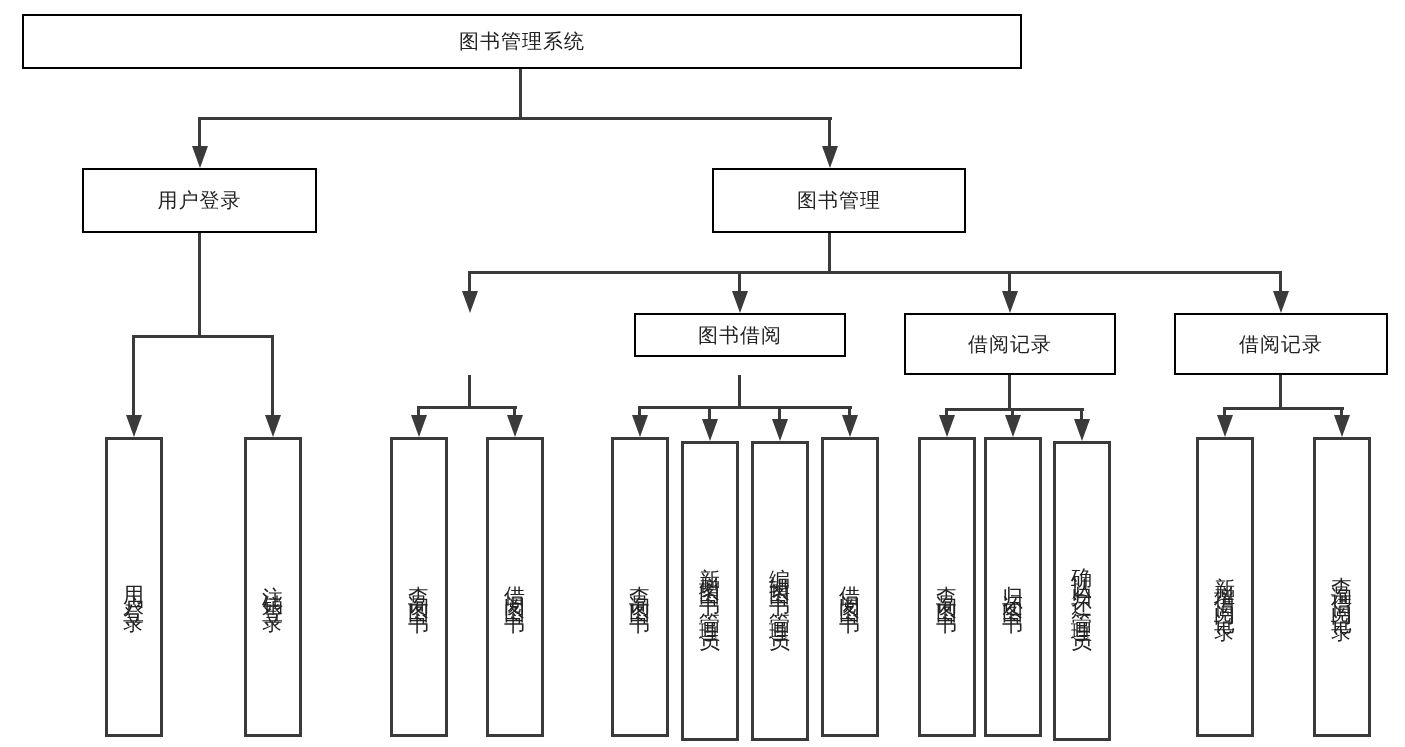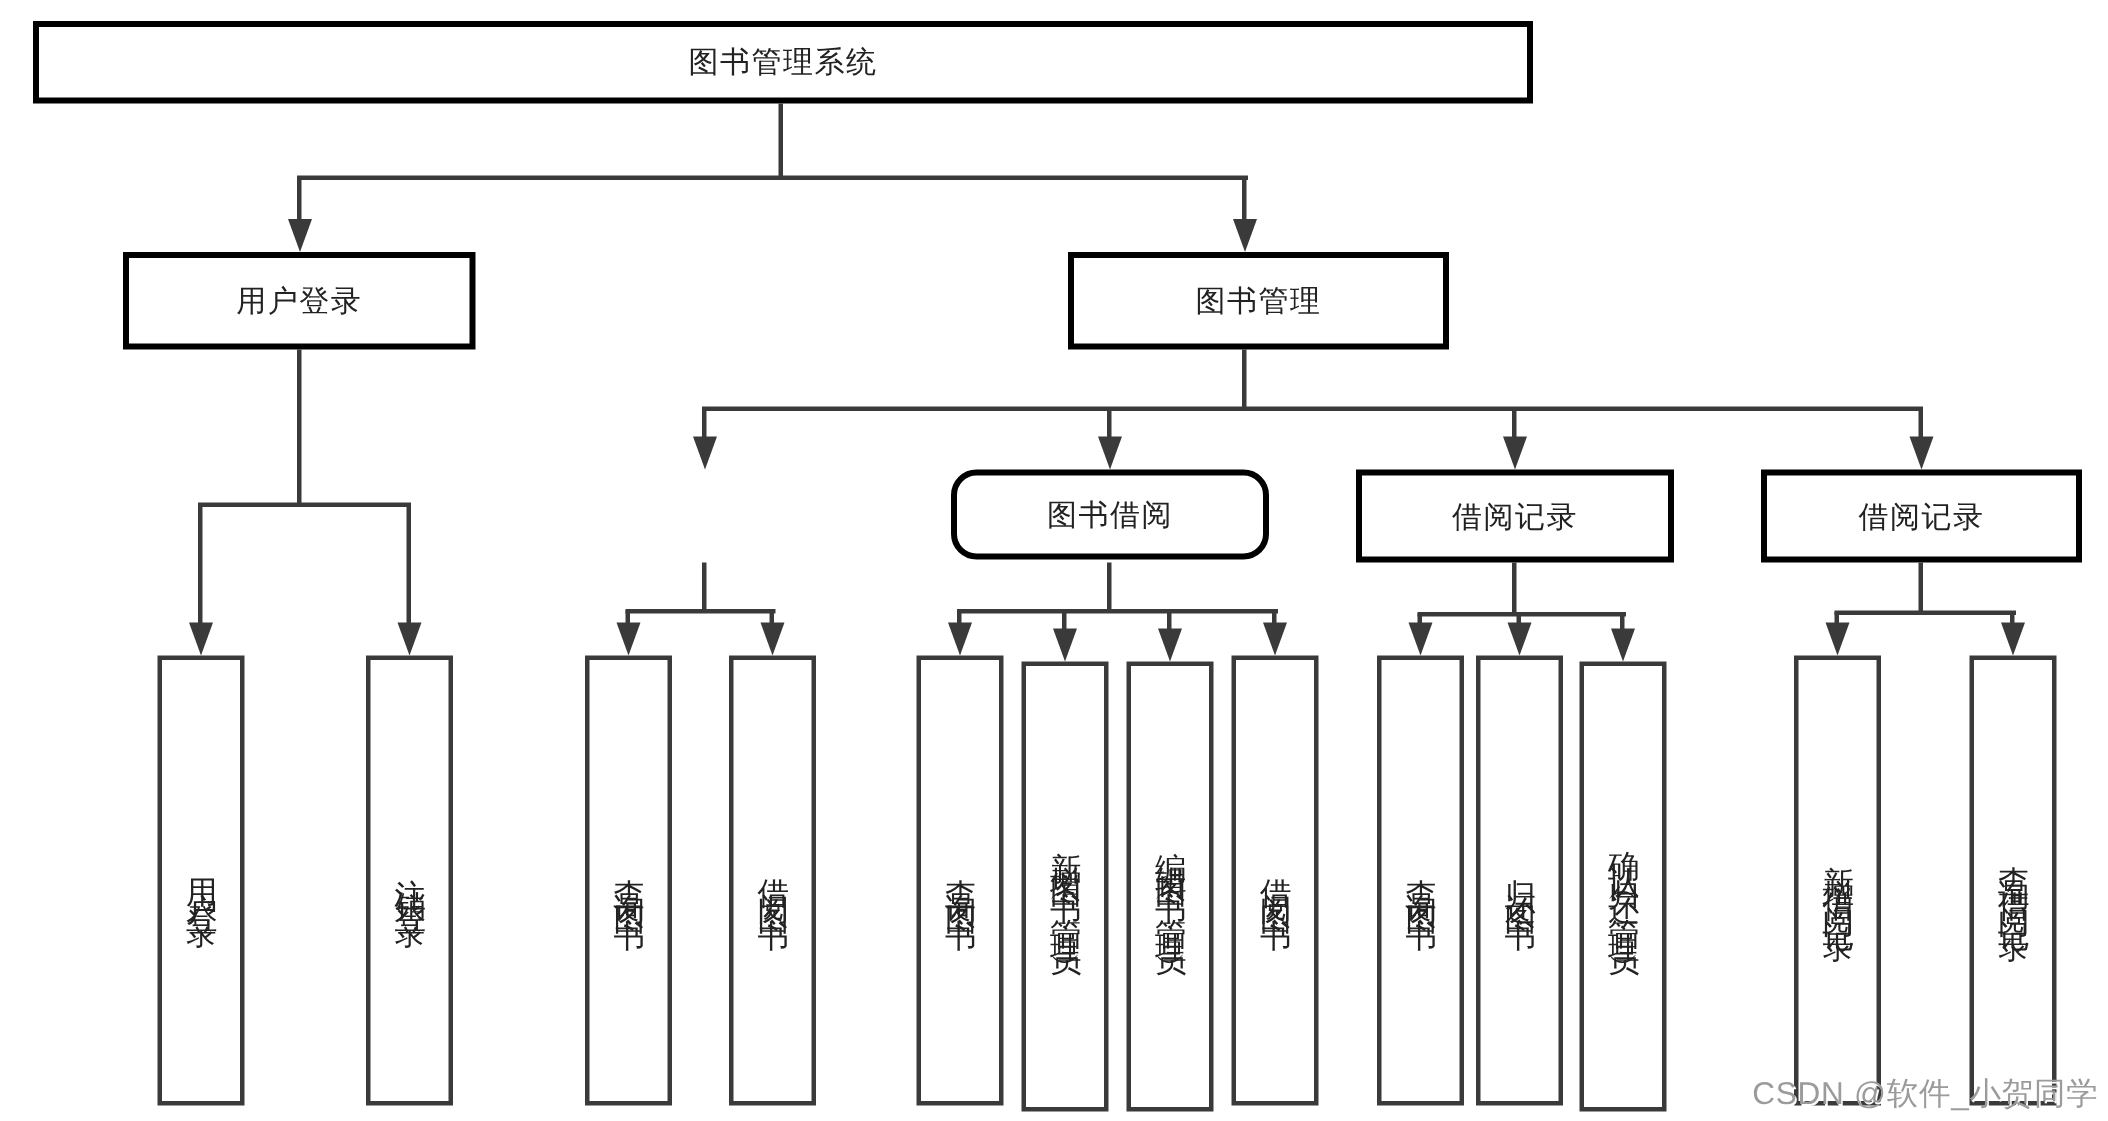--- a/index.html
+++ b/index.html
@@ -6,21 +6,21 @@
   #canvas{
     position:relative;
     width:1405px;height:747px;
     background:#ffffff;
     font-family:"Liberation Sans","DejaVu Sans",sans-serif;
     overflow:hidden;
   }
   .box{
     position:absolute;
     box-sizing:border-box;
-    border:4px solid #000000;
+    border:2px solid #000000;
     background:#ffffff;
     display:flex;align-items:center;justify-content:center;
     color:#222222;
     font-size:20px;
     letter-spacing:1px;
     white-space:nowrap;
   }
   .vbox{
     position:absolute;
     box-sizing:border-box;
@@ -58,21 +58,21 @@
 
 <div id="canvas">
 
   <div class="box" style="left:22px;top:14px;width:1000px;height:55px;">图书管理系统</div>
 
   <div class="box" style="left:82px;top:168px;width:235px;height:65px;">用户登录</div>
 
   <div class="box" style="left:712px;top:168px;width:254px;height:65px;">图书管理</div>
 
 
-  <div class="box" style="left:634px;top:313px;width:212px;height:60px;border-radius:17px;">图书借阅</div>
+  <div class="box" style="left:634px;top:313px;width:212px;height:44px;">图书借阅</div>
 
   <div class="box" style="left:904px;top:313px;width:212px;height:62px;">借阅记录</div>
 
   <div class="box" style="left:1174px;top:313px;width:214px;height:62px;">借阅记录</div>
 
   <div class="vbox" style="left:105px;top:437px;width:58px;height:300px;">用户登录</div>
   <div class="vbox" style="left:244px;top:437px;width:58px;height:300px;">注销登录</div>
 
   <div class="vbox" style="left:390px;top:437px;width:58px;height:300px;">查询图书</div>
   <div class="vbox" style="left:486px;top:437px;width:58px;height:300px;">借阅图书</div>
@@ -141,15 +141,14 @@
   <div class="vline" style="left:1080px;top:409px;height:12px;"></div>
   <div class="arrow" style="left:1074px;top:419px;"></div>
 
   <div class="vline" style="left:1279px;top:375px;height:33px;"></div>
   <div class="hline" style="left:1223px;top:407px;width:121px;"></div>
   <div class="vline" style="left:1223px;top:408px;height:9px;"></div>
   <div class="arrow" style="left:1217px;top:415px;"></div>
   <div class="vline" style="left:1340px;top:408px;height:9px;"></div>
   <div class="arrow" style="left:1334px;top:415px;"></div>
 
-  <div class="watermark">CSDN @软件_小贺同学</div>
 
 </div>
 
 </body></html>

